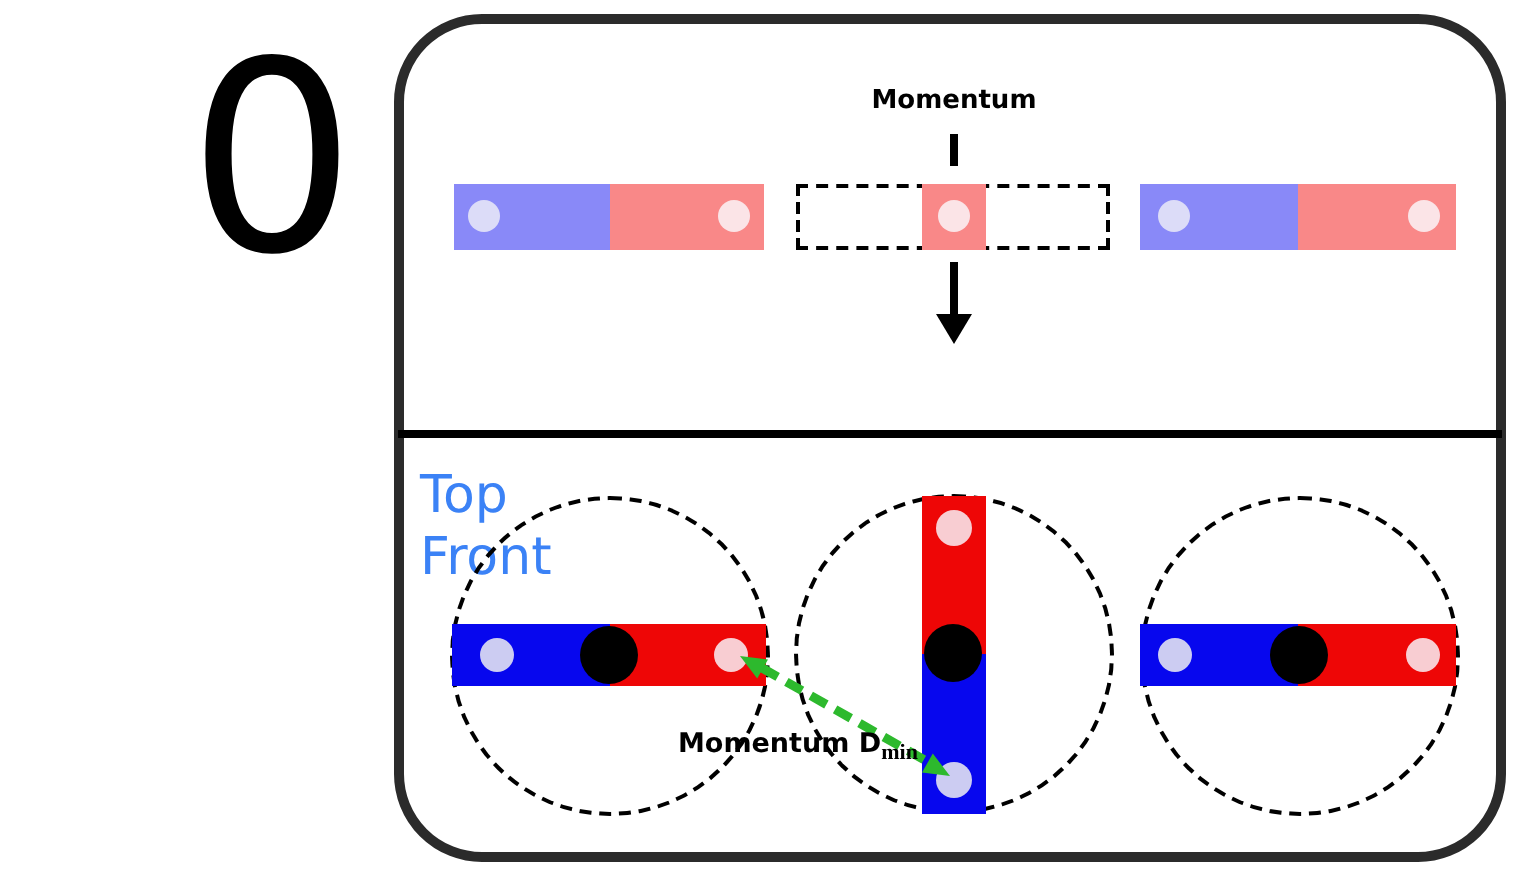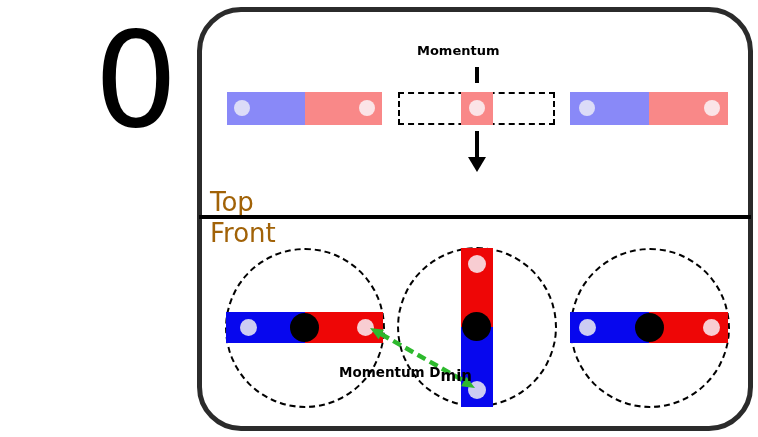--- a/index.html
+++ b/index.html
@@ -16,21 +16,21 @@
   }
 
   
   .panel{
     left:197px;top:7px;width:556px;height:424px;box-sizing:border-box;
     border:5px solid var(--panel_border,#2b2b2b);border-radius:44px;background:#fff;
   }
   .divider{
     left:199px;top:215px;width:552px;height:4px;background:var(--divider,#000);
   }
-  .section-label{font-size:26px;line-height:28px;color:#a16207;}
+  .section-label{font-size:26px;line-height:28px;color:#3b82f6;margin-top:46px;}
   .label-top{left:210px;top:188px;}
   .label-front{left:210px;top:219px;}
 
   
   .magnet{height:33px;}
   .half{position:absolute;top:0;bottom:0;width:50%;}
   .h-left{left:0;}
   .h-right{right:0;}
   .tn{background:var(--top_north,#8989f8);}
   .ts{background:var(--top_south,#f98888);}
@@ -46,21 +46,21 @@
   .fnd{background:var(--front_north_dot,#ccccf2);}
   .fsd{background:var(--front_south_dot,#f8cdd2);}
 
   .dashed-slot{
     left:398px;top:92px;width:157px;height:33px;box-sizing:border-box;
     border:2px dashed var(--dashed_outline,#000);
   }
   .slot-core{position:absolute;left:61px;top:-2px;width:32px;height:33px;background:var(--top_south,#f98888);}
 
   
-  .momentum-label{left:417px;top:43px;width:120px;font-size:13px;font-weight:bold;color:#000;}
+  .momentum-label{left:417px;top:43px;width:120px;text-align:center;font-size:13px;font-weight:bold;color:#000;}
   .momentum-dash{left:475px;top:67px;width:4px;height:16px;background:#000;}
   .momentum-shaft{left:475px;top:131px;width:4px;height:27px;background:#000;}
   .momentum-head{
     left:468px;top:157px;width:0;height:0;
     border-left:9px solid transparent;border-right:9px solid transparent;
     border-top:15px solid #000;
   }
 
   
   .rotor-circle{
@@ -72,21 +72,21 @@
   .vhalf{position:absolute;left:0;right:0;}
   .v-top{top:0;height:79px;}
   .v-bottom{top:79px;height:80px;}
 
   
   .overlay{left:0;top:0;pointer-events:none;}
   .garrow-line{stroke:var(--arrow_green,#2db92d);stroke-width:4.5;stroke-dasharray:9 5;fill:none;}
   .garrow-head{fill:var(--arrow_green,#2db92d);stroke:none;}
 
   .distance-label{left:339px;top:364px;font-size:13.5px;font-weight:bold;color:#000;white-space:nowrap;}
-  .distance-label sub{font-size:15px;}
+  .distance-label sub{font-size:11px;font-family:Liberation Serif, serif;}
 </style>
 </head>
 <body>
 
 <div class="abs frame-index">0</div>
 
 <div class="abs panel"></div>
 
 <div class="abs magnet" style="left:227px;top:92px;width:155px;">
   <div class="half h-left tn"></div>

